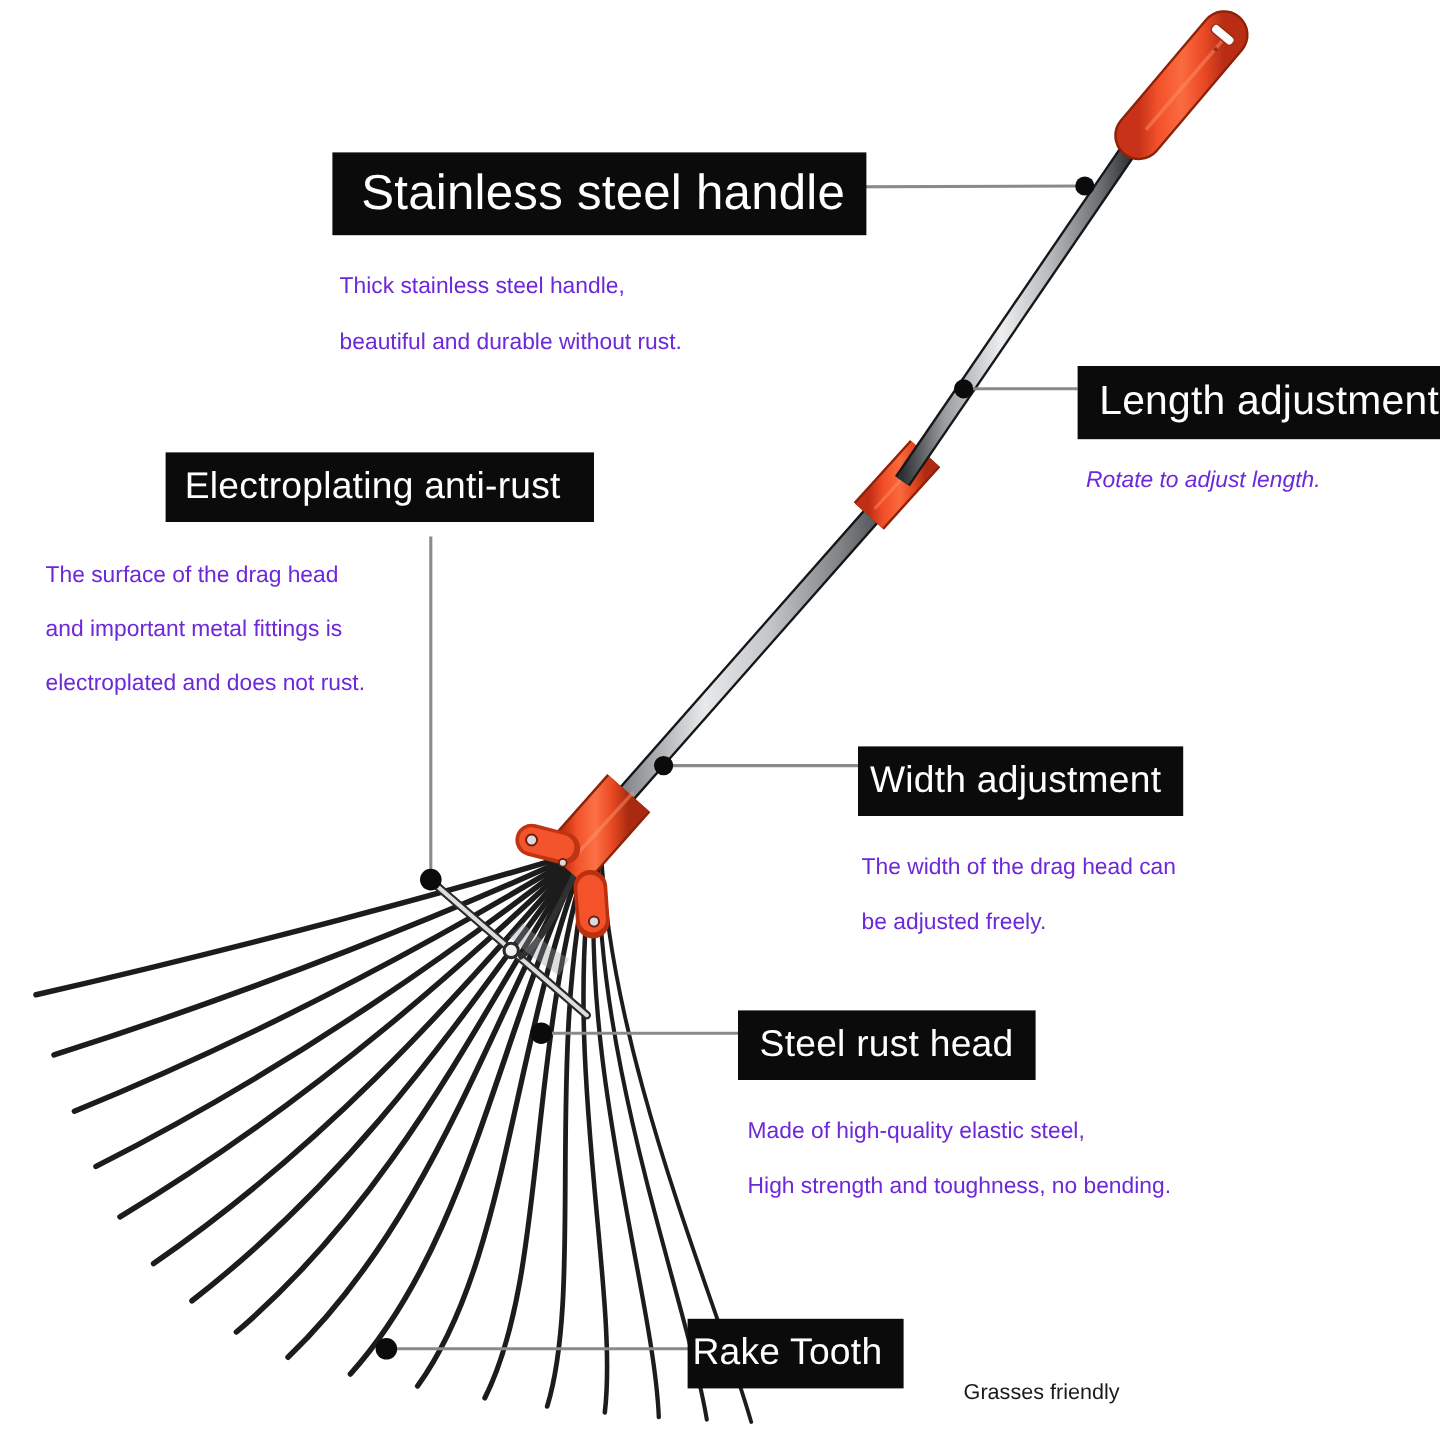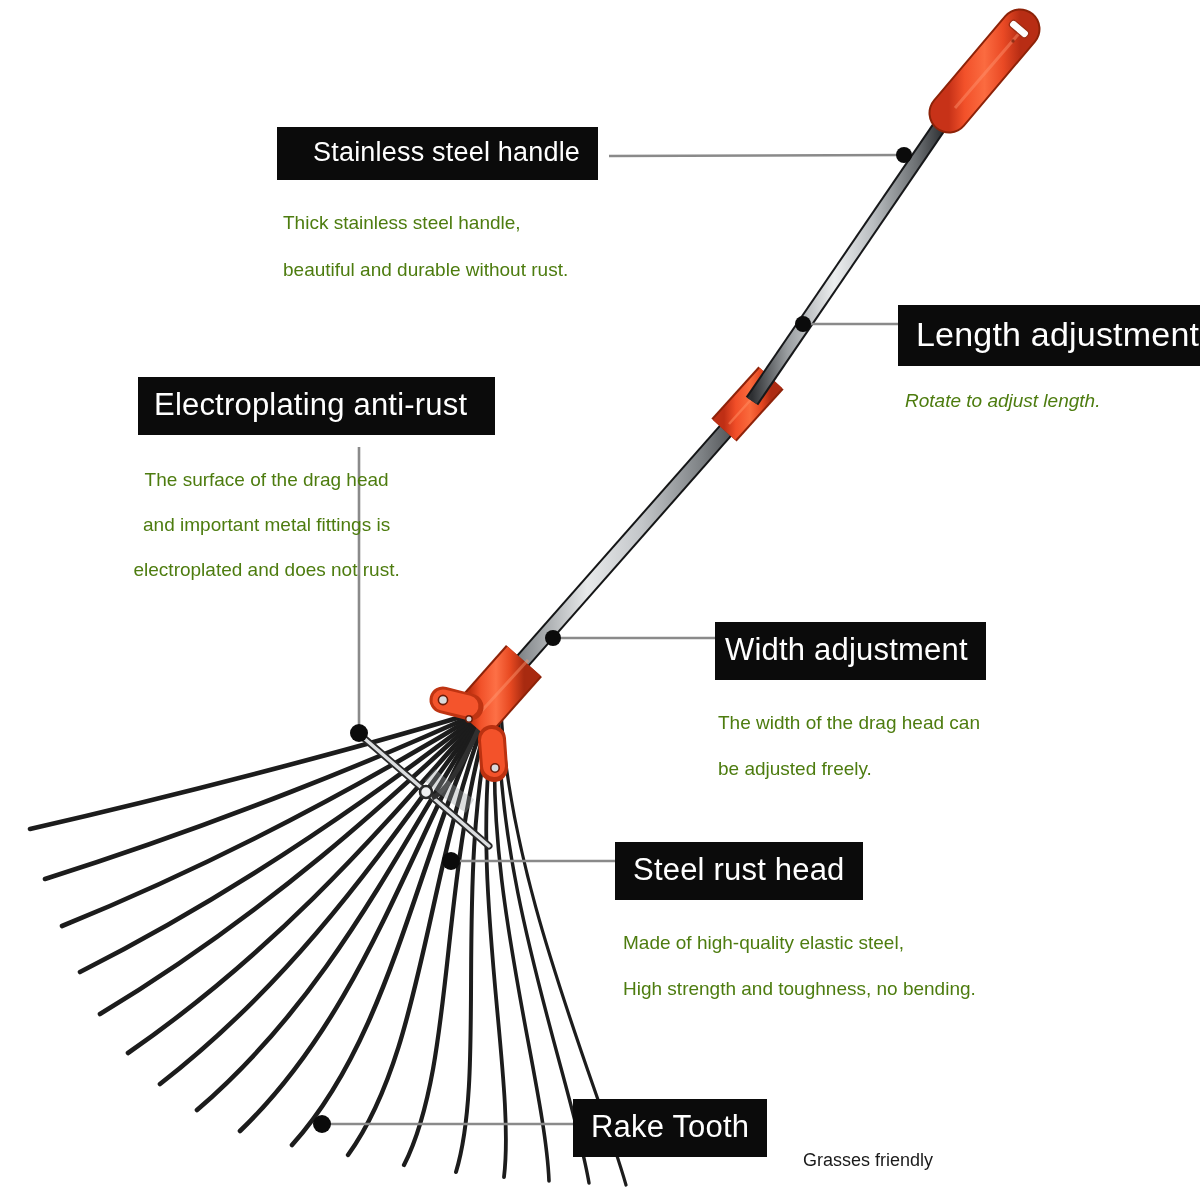--- a/index.html
+++ b/index.html
@@ -27,59 +27,59 @@
   .tag {
     display: inline-block;
     background: #0b0b0b;
     color: #ffffff;
     font-family: "Liberation Sans", sans-serif;
     font-weight: 400;
     letter-spacing: 0.2px;
     white-space: nowrap;
   }
   .desc {
-    color: #4d7c0f;
+    color: #6d28d9;
     font-family: "Liberation Sans", sans-serif;
     white-space: nowrap;
   }
   .desc div {
     white-space: nowrap;
   }
 
   
   #c-handle { left: 277px; top: 127px; }
-  #c-handle .tag { font-size: 27px; padding: 10px 18px 12px 36px; }
+  #c-handle .tag { font-size: 41px; padding: 10px 18px 12px 24px; }
   #c-handle .desc { font-size: 19px; margin-top: 19px; margin-left: 6px; line-height: 47px; }
 
   
   #c-length { left: 898px; top: 305px; }
   #c-length .tag { font-size: 34px; padding: 10px 18px 12px 18px; }
   #c-length .desc { font-size: 19px; margin-top: 20px; margin-left: 7px; line-height: 30px; font-style: italic; }
 
   
   #c-electro { left: 138px; top: 377px; }
   #c-electro .tag { font-size: 31px; padding: 10px 28px 12px 16px; }
   #c-electro .desc {
     font-size: 19px; margin-top: 22px; line-height: 45px;
-    margin-left: -100px; text-align: center;
+    margin-left: -100px; text-align: left;
   }
 
   
   #c-width { left: 715px; top: 622px; }
   #c-width .tag { font-size: 31px; padding: 10px 18px 12px 10px; }
   #c-width .desc { font-size: 19px; margin-top: 20px; margin-left: 3px; line-height: 46px; }
 
   
   #c-rakehead { left: 615px; top: 842px; }
   #c-rakehead .tag { font-size: 31px; padding: 10px 18px 12px 18px; }
   #c-rakehead .desc { font-size: 19px; margin-top: 20px; margin-left: 8px; line-height: 46px; }
 
   
   #c-tooth { left: 573px; top: 1099px; }
-  #c-tooth .tag { font-size: 31px; padding: 10px 18px 12px 18px; }
+  #c-tooth .tag { font-size: 31px; padding: 10px 18px 12px 4px; }
   #c-tooth-note {
     position: absolute; left: 803px; top: 1150px;
     font-size: 18px; color: #1a1a1a;
   }
 </style>
 </head>
 <body>
 
 <div id="page">
 

